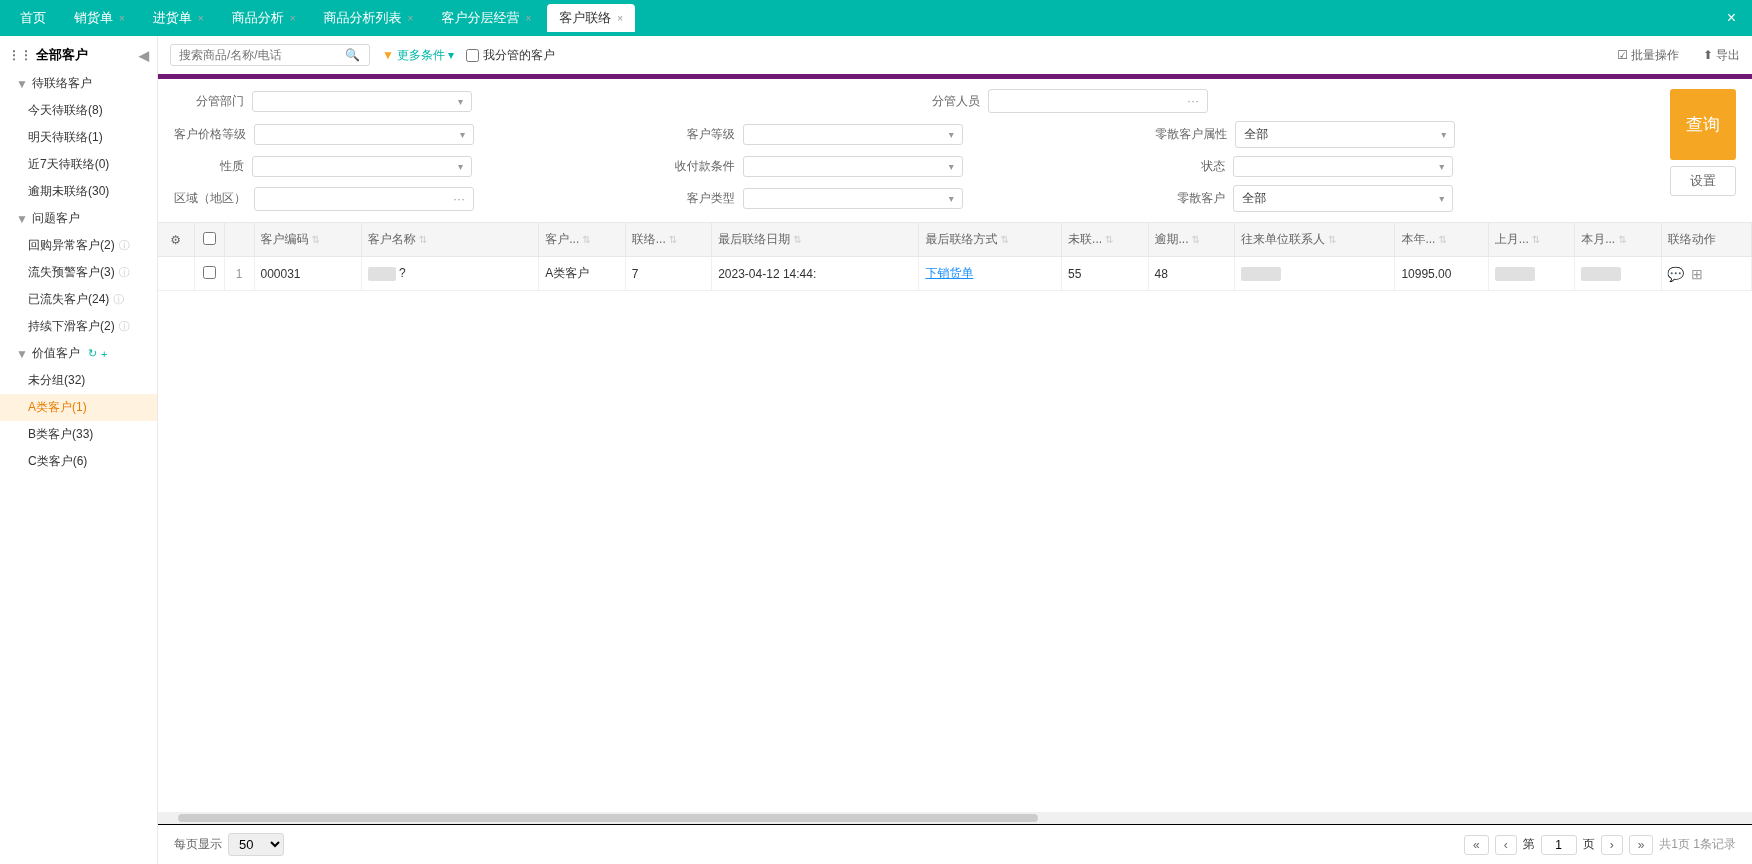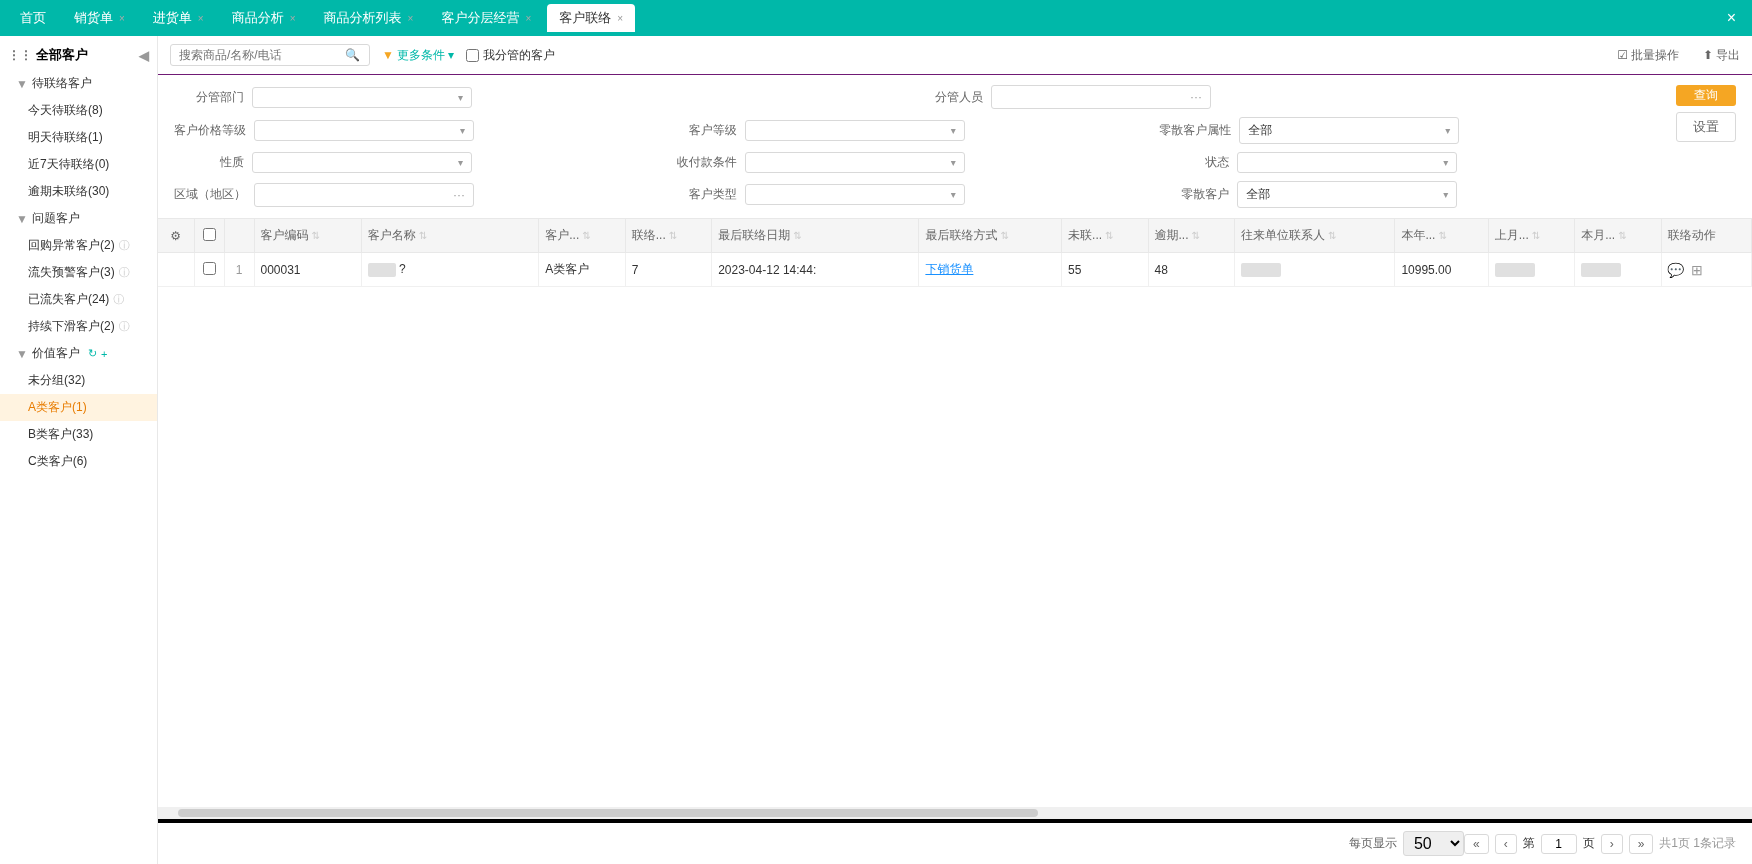--- a/index.html
+++ b/index.html
@@ -143,21 +143,21 @@
       display: flex;
       flex-direction: column;
       overflow: hidden;
       background: #f5f5f5;
     }
 
     
     .filter-bar {
       background: #fff;
       padding: 8px 12px;
-      border-bottom: 1px solid #701a75;
+      border-bottom: 5px solid #701a75;
       display: flex;
       align-items: center;
       gap: 12px;
     }
     .filter-search {
       display: flex;
       align-items: center;
       border: 1px solid #d9d9d9;
       border-radius: 3px;
       padding: 3px 8px;
@@ -261,22 +261,22 @@
     }
     .filter-dots {
       color: #999;
       cursor: pointer;
     }
     .btn-query {
       background: #f5a623;
       color: #fff;
       border: none;
       border-radius: 3px;
-      padding: 2px 16px;
-      font-size: 12px;
+      padding: 24px 16px;
+      font-size: 17px;
       cursor: pointer;
       white-space: nowrap;
     }
     .btn-settings {
       background: #fff;
       color: #666;
       border: 1px solid #d9d9d9;
       border-radius: 3px;
       padding: 5px 16px;
       font-size: 13px;
@@ -339,38 +339,38 @@
       text-decoration: underline;
     }
     .td-center { text-align: center; }
     .row-number { color: #999; text-align: center; }
     .checkbox-cell { width: 30px; text-align: center; }
     .gear-cell { width: 36px; text-align: center; }
 
     
     .pagination-bar {
       background: #fff;
-      border-top: 4px solid #000000;
+      border-top: 1px solid #000000;
       padding: 8px 16px;
       display: flex;
       align-items: center;
-      justify-content: flex-end;
+      justify-content: space-between;
     }
     .page-size-select {
       display: flex;
       align-items: center;
       gap: 6px;
       font-size: 12px;
       color: #666;
     }
     .page-size-select select {
       border: 1px solid #d9d9d9;
       border-radius: 3px;
       padding: 2px 6px;
-      font-size: 16px;
+      font-size: 13px;
       outline: none;
     }
     .page-nav {
       display: flex;
       align-items: center;
       gap: 6px;
       font-size: 12px;
       color: #333;
     }
     .page-btn {

